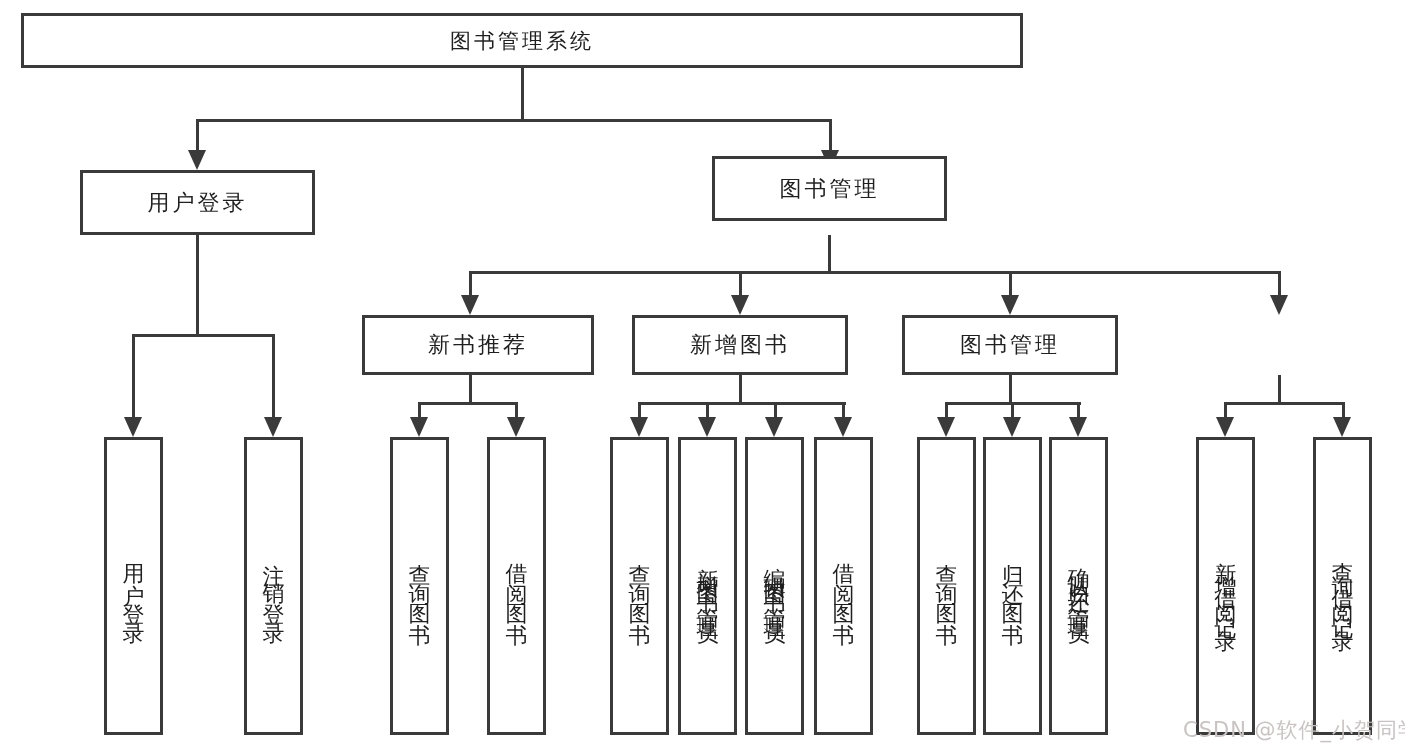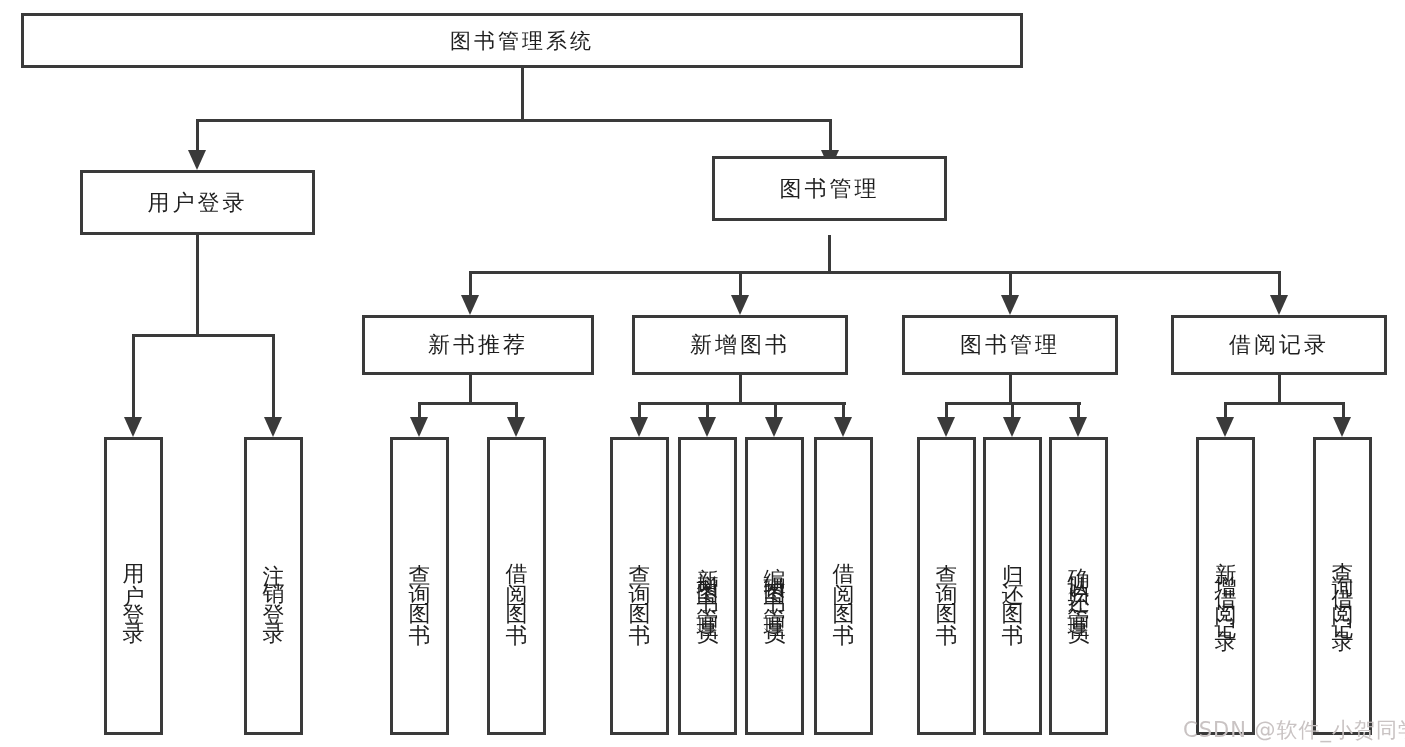--- a/index.html
+++ b/index.html
@@ -82,23 +82,20 @@
 
   <div class="box" style="left:362px;top:315px;width:232px;height:60px">
     <span class="h-label">新书推荐</span>
   </div>
   <div class="box" style="left:632px;top:315px;width:216px;height:60px">
     <span class="h-label">新增图书</span>
   </div>
   <div class="box" style="left:902px;top:315px;width:216px;height:60px">
     <span class="h-label">图书管理</span>
   </div>
-  <div class="box" style="left:1171px;top:315px;width:216px;height:60px">
-    <span class="h-label">借阅记录</span>
-  </div>
 
   <div class="vline" style="left:469px;top:375px;height:29px"></div>
   <div class="hline" style="left:418px;top:402px;width:100px"></div>
   <div class="vline" style="left:418px;top:402px;height:16px"></div>
   <div class="vline" style="left:515px;top:402px;height:16px"></div>
   <div class="arrow" style="left:410px;top:417px"></div>
   <div class="arrow" style="left:507px;top:417px"></div>
 
   <div class="vline" style="left:739px;top:375px;height:29px"></div>
   <div class="hline" style="left:638px;top:402px;width:208px"></div>

